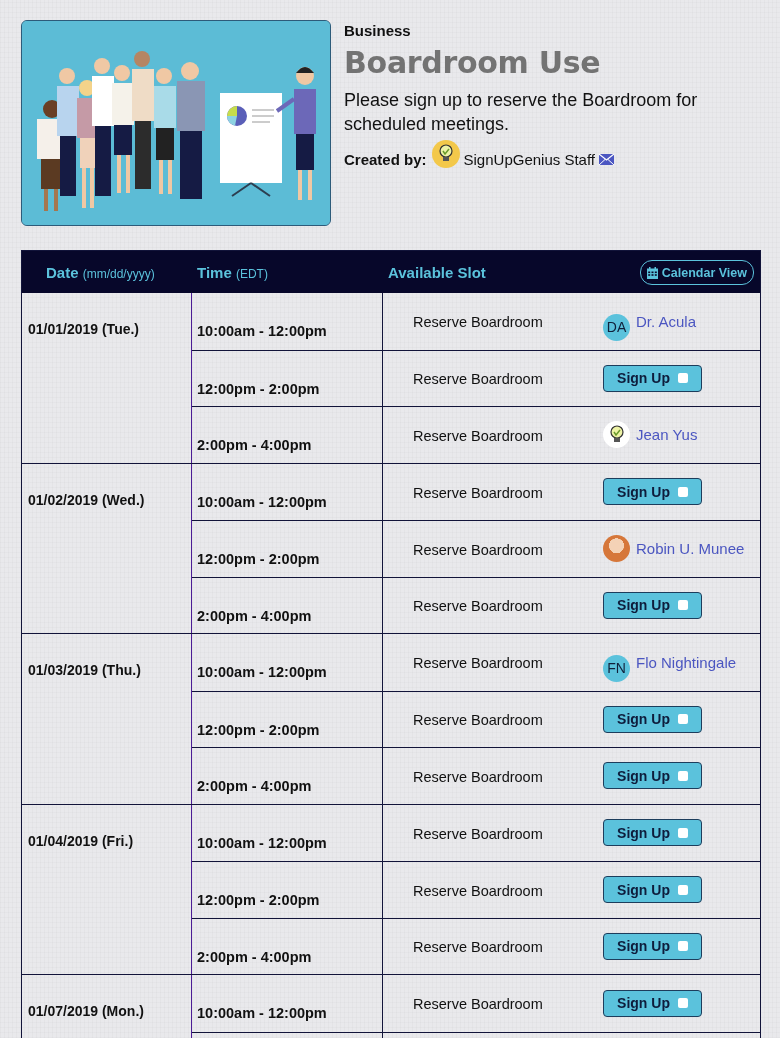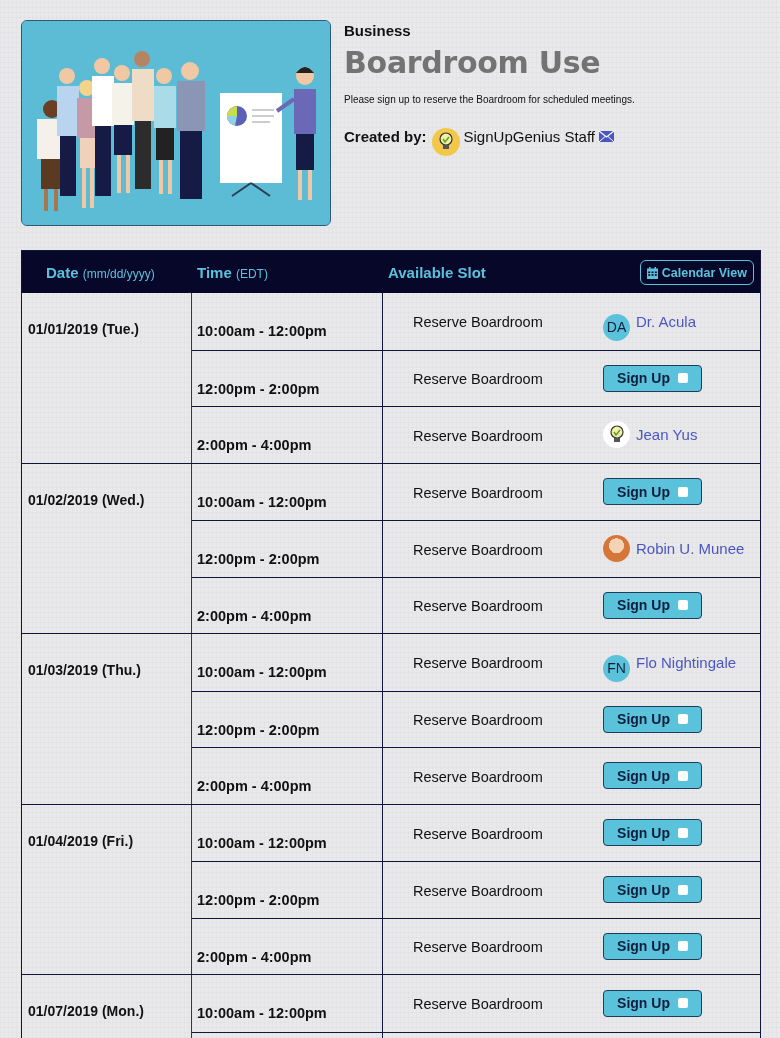--- a/index.html
+++ b/index.html
@@ -13,38 +13,38 @@
     color: #111;
     position: relative;
   }
   .hero {
     position: absolute; left: 21px; top: 20px; width: 310px; height: 206px;
     background: #5cbcd6; border: 1px solid #2d5b7a; border-radius: 6px; overflow: hidden;
   }
   .header-info { position: absolute; left: 344px; top: 22px; width: 420px; }
   .category { font-weight: bold; font-size: 15px; }
   .title { color: #737373; font-weight: bold; font-size: 30px; margin-top: 6px; font-family: "DejaVu Sans", sans-serif; letter-spacing: -0.3px; }
-  .desc { font-size: 10px; line-height: 24px; margin-top: 8px; width: 380px; }
-  .creator { display: flex; align-items: flex-start; margin-top: 16px; font-size: 15px; }
+  .desc { font-size: 18px; line-height: 24px; margin-top: 8px; width: 380px; }
+  .creator { display: flex; align-items: flex-end; margin-top: 4px; font-size: 15px; }
   .creator .lbl { font-weight: bold; margin-right: 5px; }
   .creator .bulb { width: 28px; height: 28px; border-radius: 50%; background: #f3c84a; display:flex; align-items:center; justify-content:center; margin-right: 4px; }
   .creator .mail { margin-left: 4px; }
 
   .table {
     position: absolute; left: 21px; top: 250px; width: 740px;
     border: 1px solid #12143a;
   }
   .thead {
     height: 42px; background: #07072a; display: flex; align-items: center; position: relative;
   }
   .th { color: #5bc2dc; font-weight: bold; font-size: 15px; position: absolute; top: 13px; }
   .th small { font-weight: normal; font-size: 12px; }
   .cal-btn {
     position: absolute; right: 6px; top: 9px; height: 25px; padding: 0 6px;
-    border: 1px solid #5bc2dc; border-radius: 6px; color: #5bc2dc; font-weight: bold; font-size: 12.5px;
+    border: 1px solid #5bc2dc; border-radius: 12px; color: #5bc2dc; font-weight: bold; font-size: 12.5px;
     display: flex; align-items: center; gap: 4px; background: transparent;
   }
   .group { display: flex; border-top: 1px solid #12143a; }
   .group:first-of-type { border-top: none; }
   .date-col { width: 170px; border-right: 1px solid #4c1d95; padding: 28px 6px; font-weight: bold; font-size: 14px; }
   .slots { flex: 1; }
   .slot { display: flex; height: 56.5px; border-top: 1px solid #12143a; }
   .slot:first-child { border-top: none; }
   .time { width: 191px; border-right: 1px solid #12143a; padding: 30px 5px; font-weight: bold; font-size: 14.5px; }
   .item { width: 190px; padding: 0 5px; font-weight: normal; font-size: 14.5px; display: flex; align-items: center; padding-top: 2px; margin-left: 25px; }

